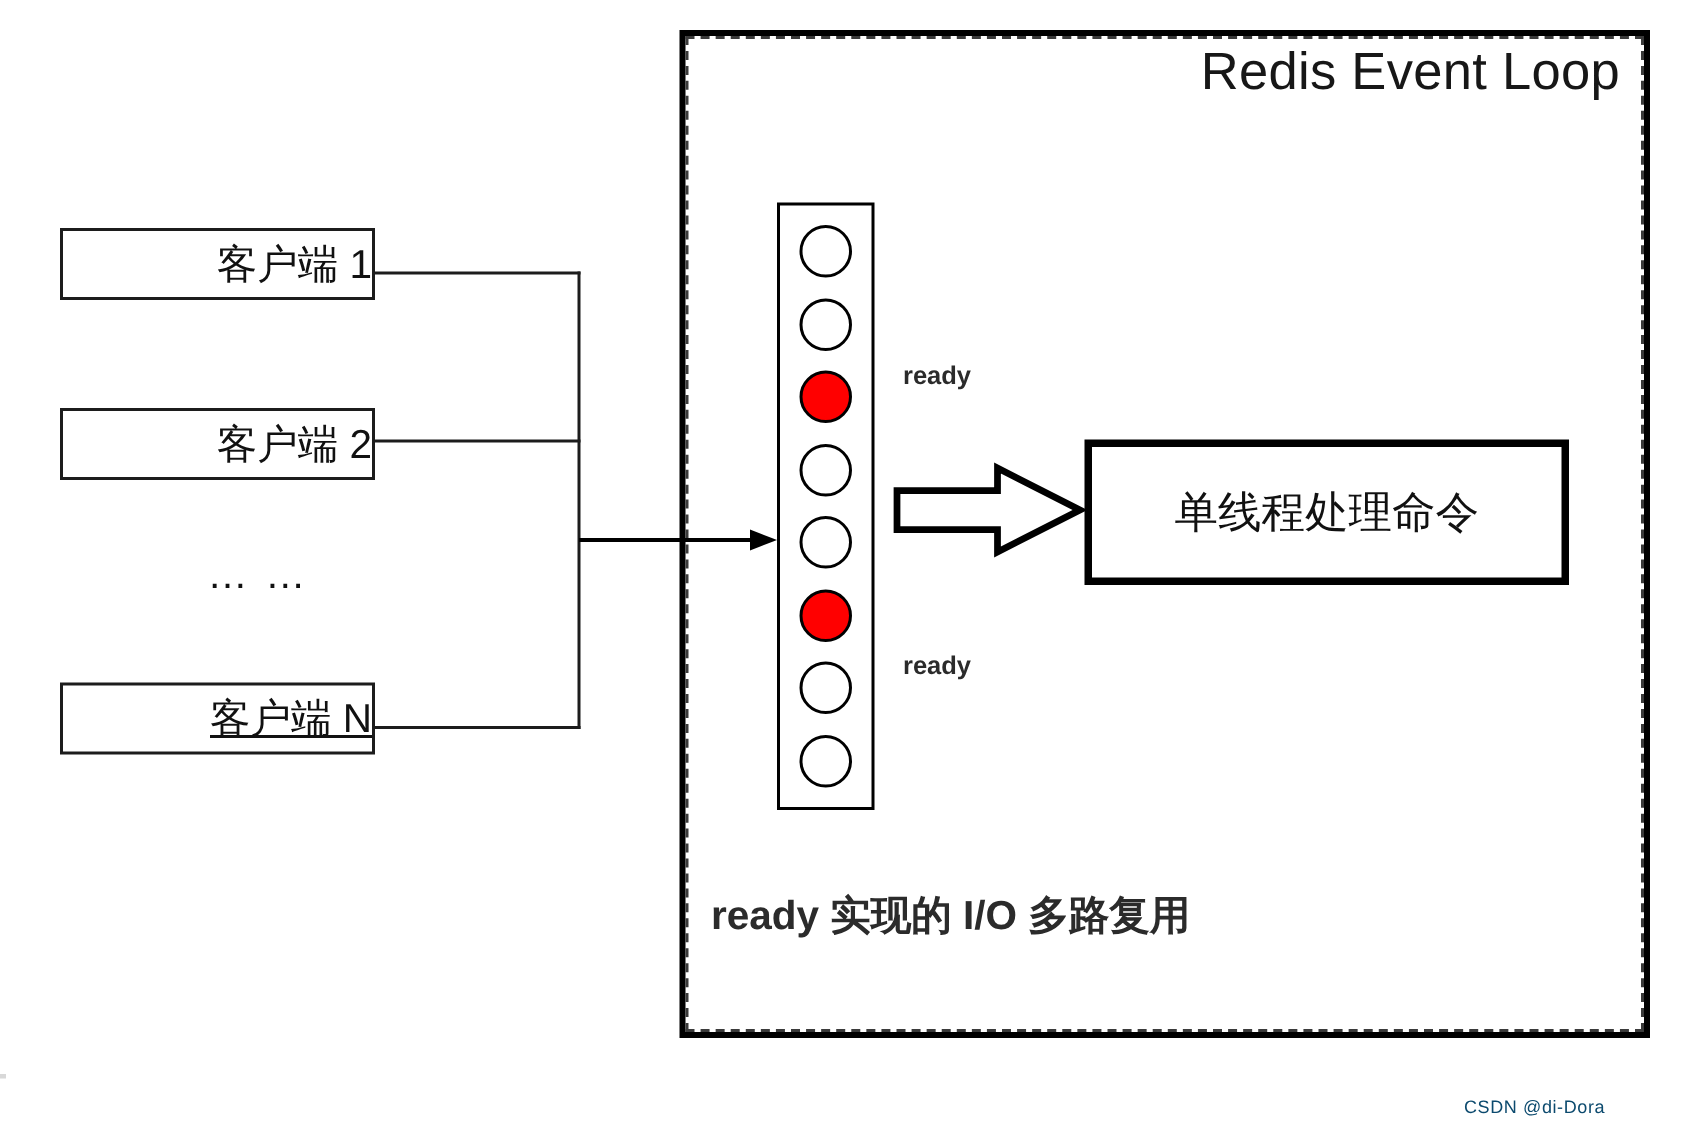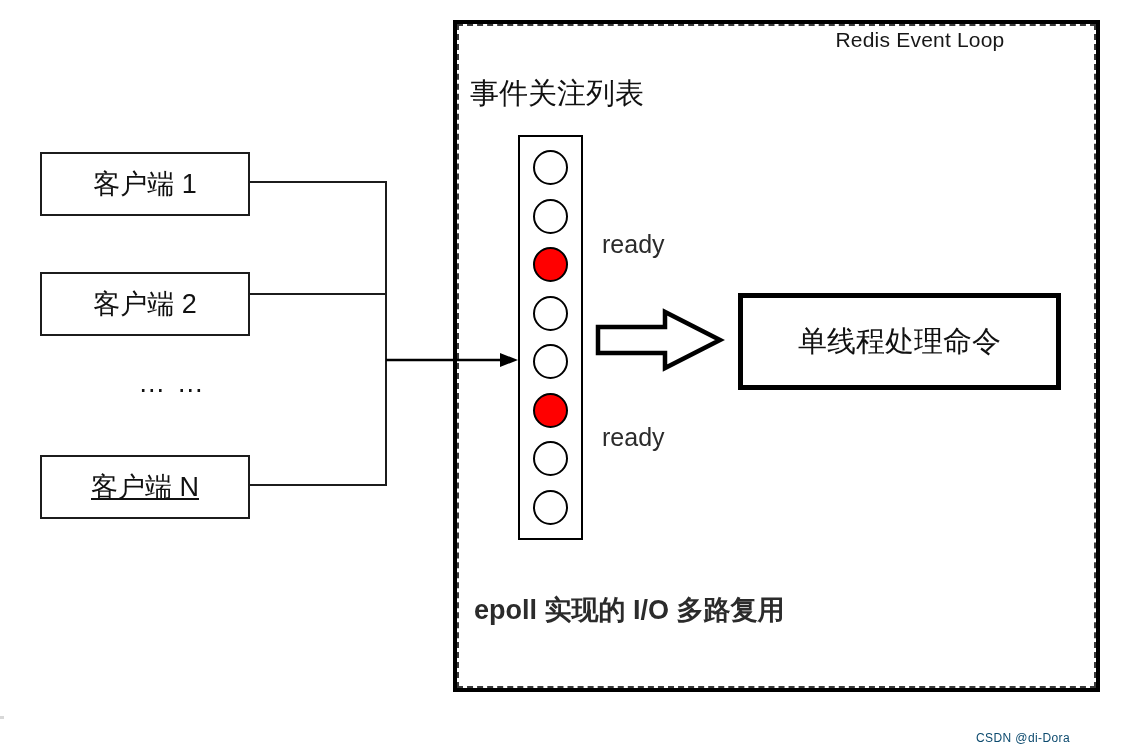--- a/index.html
+++ b/index.html
@@ -40,22 +40,22 @@
     border: 2px dashed #3a3a3a;
     box-sizing: border-box;
     pointer-events: none;
   }
 
   .loop-title {
     position: absolute;
     left: 760px;
     top: 28px;
     width: 320px;
-    text-align: center;
-    font-size: 21px;
+    text-align: right;
+    font-size: 35px;
     font-weight: 400;
     letter-spacing: 0.2px;
     color: #171717;
     white-space: nowrap;
   }
 
   .event-list-label {
     position: absolute;
     left: 470px;
     top: 74px;
@@ -108,40 +108,41 @@
     border: 2px solid #000000;
     box-sizing: border-box;
     background: #ffffff;
   }
   .event-dot.ready {
     background: #ff0000;
   }
 
   .ready-label {
     position: absolute;
-    font-size: 25px;
-    font-weight: normal;
+    font-size: 17px;
+    font-weight: bold;
     color: #2b2b2b;
     white-space: nowrap;
+    margin-top: 11px;
   }
   .ready-label.one { left: 602px; top: 230px; }
   .ready-label.two { left: 602px; top: 423px; }
 
   
   .client-box {
     position: absolute;
     left: 40px;
     width: 210px;
-    height: 64px;
+    height: 48px;
     border: 2px solid #1c1c1c;
     box-sizing: border-box;
     background: #ffffff;
     display: flex;
     align-items: center;
-    justify-content: center;
+    justify-content: flex-end;
     font-size: 27px;
     color: #111111;
     white-space: nowrap;
   }
   .client-box.c1 { top: 152px; }
   .client-box.c2 { top: 272px; }
   .client-box.cn { top: 455px; text-decoration: underline; }
 
   .ellipsis-dots {
     position: absolute;
@@ -176,21 +177,20 @@
     height: 97px;
     border: 5px solid #000000;
     box-sizing: border-box;
     background: #ffffff;
     display: flex;
     align-items: center;
     justify-content: center;
     font-size: 29px;
     color: #111111;
     white-space: nowrap;
-    margin-left: 15px;
   }
 
   
   .overlay-svg {
     position: absolute;
     left: 0;
     top: 0;
     width: 1123px;
     height: 756px;
     pointer-events: none;
@@ -240,22 +240,21 @@
 
   <div class="hline" style="left:250px; top:484px; width:137px;"></div>
 
   <div class="vline" style="left:385px; top:181px; height:305px;"></div>
 
   <div class="loop-container">
     <div class="loop-inner-dash"></div>
   </div>
 
   <div class="loop-title">Redis Event Loop</div>
-  <div class="event-list-label">事件关注列表</div>
-  <div class="epoll-note">epoll 实现的 I/O 多路复用</div>
+  <div class="epoll-note">ready 实现的 I/O 多路复用</div>
 
   <div class="event-list-box">
     <div class="event-dot"></div>
     <div class="event-dot"></div>
     <div class="event-dot ready"></div>
     <div class="event-dot"></div>
     <div class="event-dot"></div>
     <div class="event-dot ready"></div>
     <div class="event-dot"></div>
     <div class="event-dot"></div>

